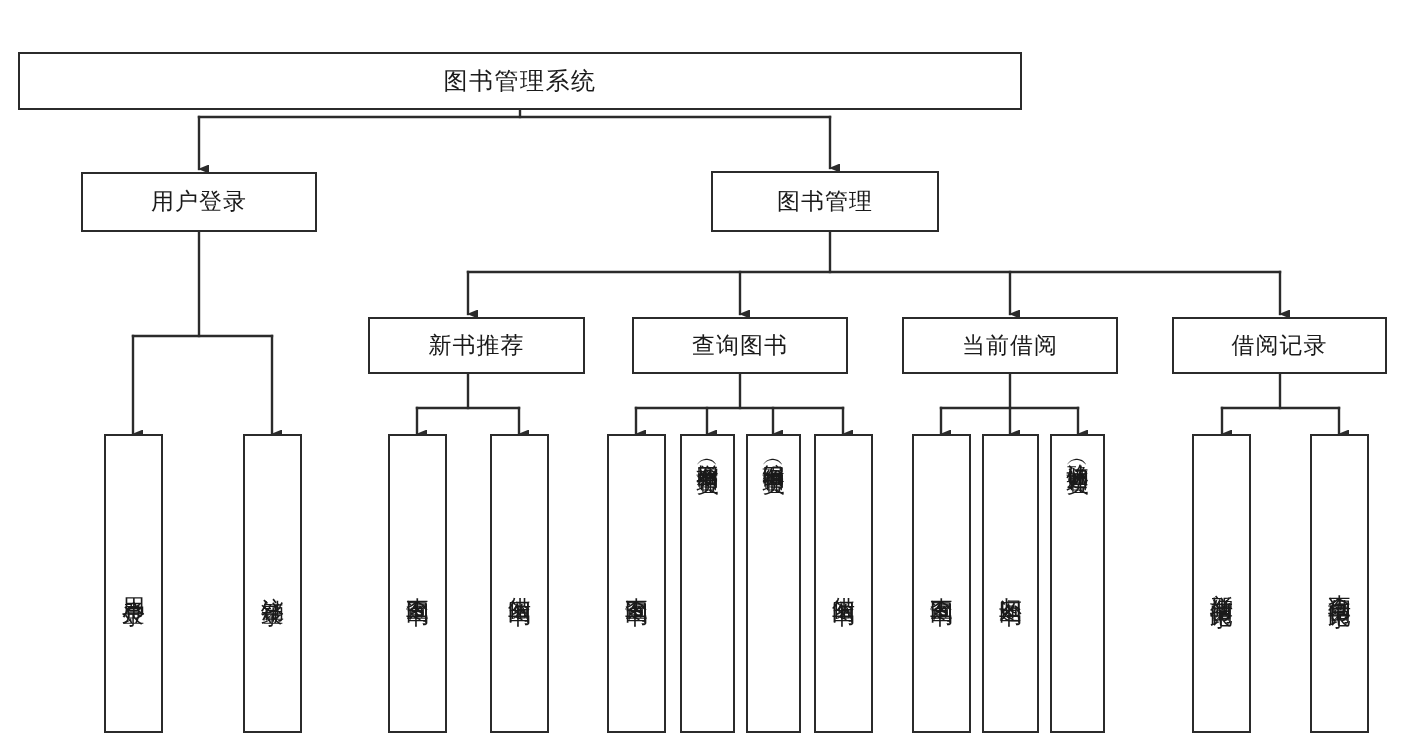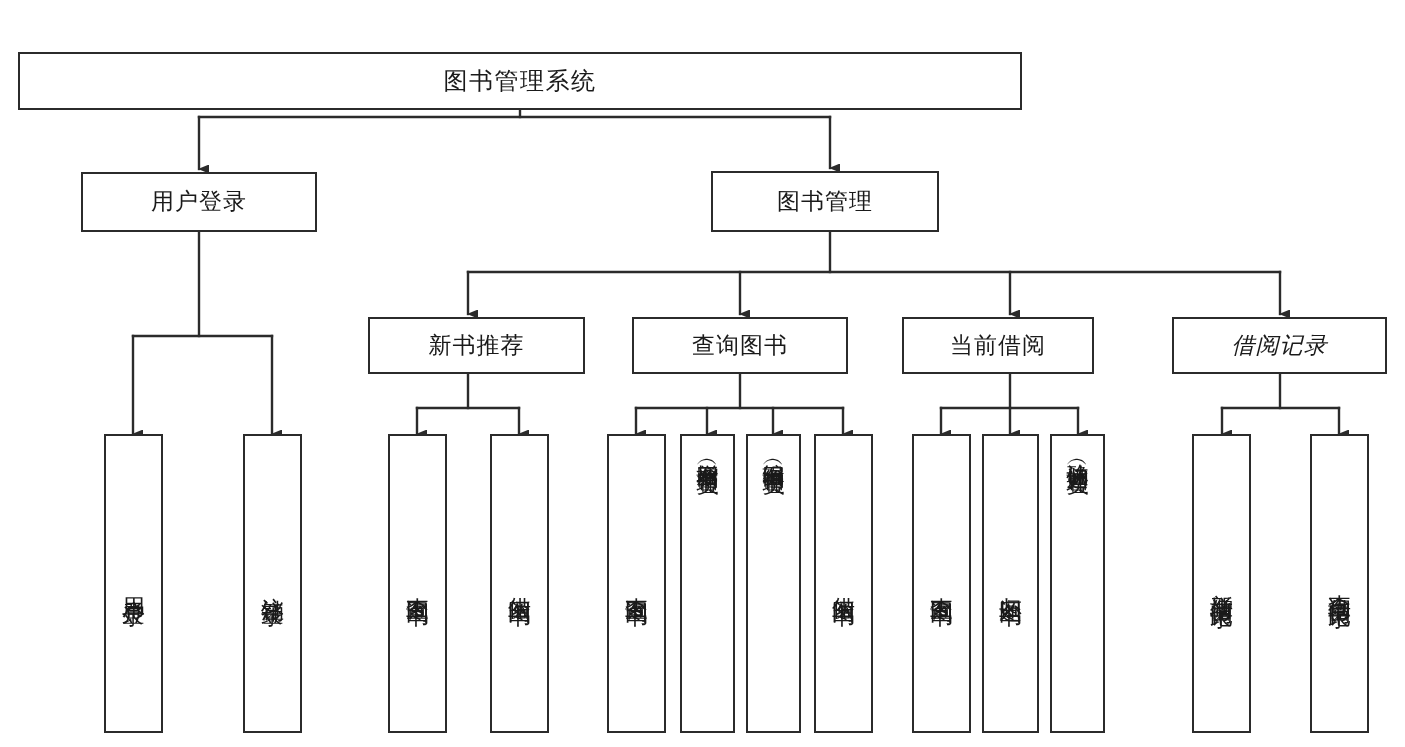--- a/index.html
+++ b/index.html
@@ -156,25 +156,25 @@
   </div>
 
   <div class="node h" style="left:360px; top:317px; width:217px; height:57px;margin-left:8px;">
     <span class="node-label">新书推荐</span>
   </div>
 
   <div class="node h" style="left:632px; top:317px; width:216px; height:57px;">
     <span class="node-label">查询图书</span>
   </div>
 
-  <div class="node h" style="left:902px; top:317px; width:192px; height:57px;">
+  <div class="node h" style="left:902px; top:317px; width:216px; height:57px;">
     <span class="node-label">当前借阅</span>
   </div>
 
-  <div class="node h" style="left:1172px; top:317px; width:215px; height:57px;font-style:italic;">
+  <div class="node h" style="left:1172px; top:317px; width:215px; height:57px;">
     <span class="node-label">借阅记录</span>
   </div>
 
   <div class="node v vcenter" style="left:104px; top:434px; width:59px; height:299px;">
     <span class="node-label">用户登录</span>
   </div>
 
   <div class="node v vcenter" style="left:243px; top:434px; width:59px; height:299px;">
     <span class="node-label">注销登录</span>
   </div>

